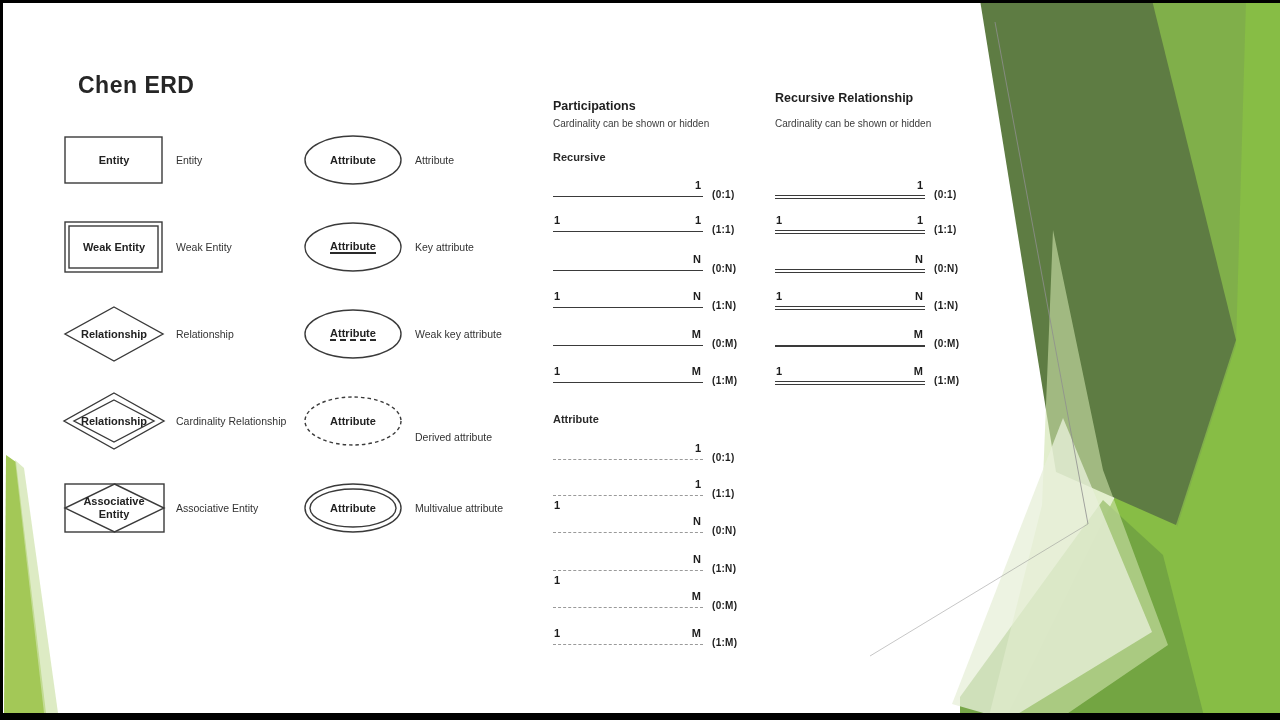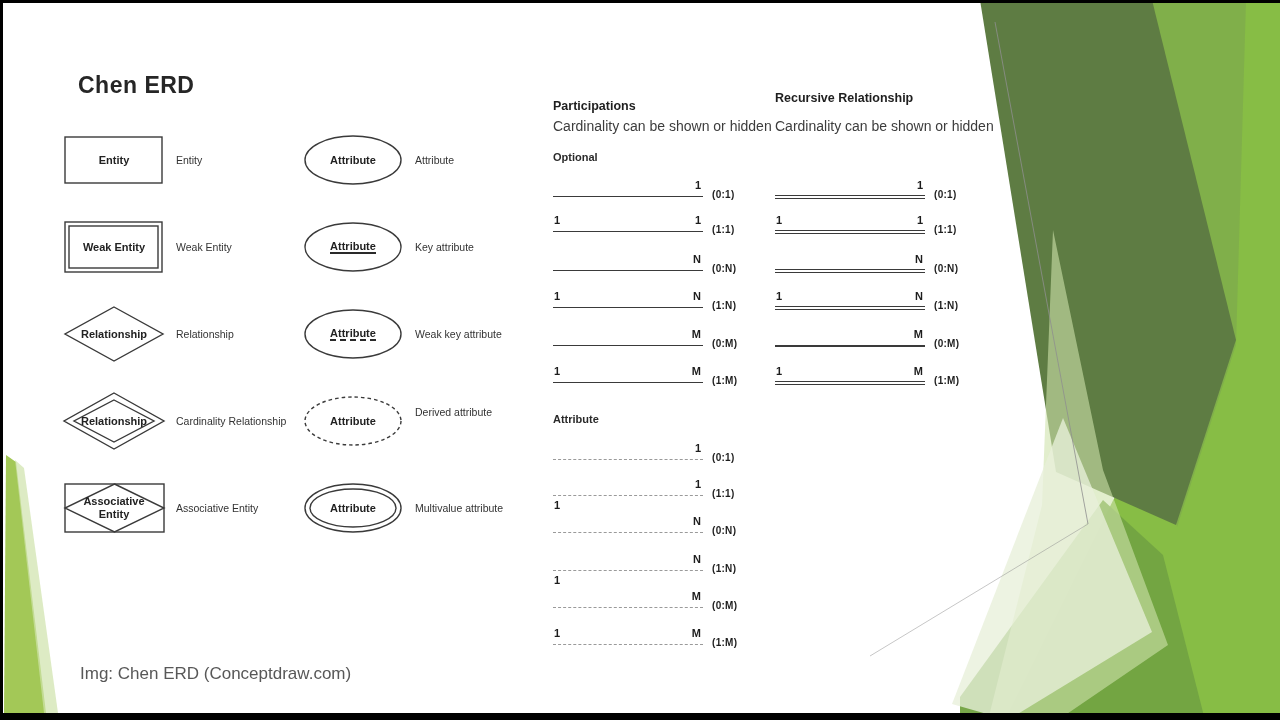--- a/index.html
+++ b/index.html
@@ -13,21 +13,21 @@
   .caption{position:absolute;left:80px;top:664px;font-size:17px;color:#585858;}
   .shape-cell{position:absolute;width:104px;height:58px;}
   .shape-cell svg{position:absolute;left:0;top:0;}
   .shape-text{position:absolute;left:0;top:0;width:100%;height:100%;display:flex;
               align-items:center;justify-content:center;text-align:center;}
   .shape-text .t{font-size:11px;font-weight:bold;color:#222;line-height:1.15;max-width:80px;}
   .t.ul-solid{border-bottom:2px solid #2a2a2a;}
   .t.ul-dashed{border-bottom:2px dashed #2a2a2a;}
   .shape-label{position:absolute;font-size:10.5px;color:#333;white-space:nowrap;}
   .col-heading{position:absolute;font-size:12.5px;font-weight:bold;color:#1e1e1e;white-space:nowrap;}
-  .col-sub{position:absolute;font-size:14px;color:#3c3c3c;white-space:nowrap;}
+  .col-sub{position:absolute;font-size:10px;color:#3c3c3c;white-space:nowrap;}
   .group-label{position:absolute;font-size:11px;font-weight:bold;color:#2a2a2a;}
   .row-line{position:absolute;}
   .line-solid{border-top:1.7px solid #3a3a3a;height:0;}
   .line-dashed{border-top:1.2px dashed #9a9a9a;height:0;}
   .line-double{height:2.6px;border-top:1.5px solid #3a3a3a;border-bottom:1.5px solid #3a3a3a;box-sizing:content-box;}
   .line-thick{border-top:2.6px solid #3a3a3a;height:0;}
   .cardinal{position:absolute;font-size:11px;font-weight:bold;color:#1d1d1d;}
   .cardinal.right{text-align:right;}
   .card-label{position:absolute;font-size:10px;font-weight:bold;color:#1d1d1d;white-space:nowrap;letter-spacing:.3px;}
 </style>
@@ -132,36 +132,36 @@
         </div>
         <div class="shape-label" style="left: 415px; top: 328px;">Weak key attribute</div>
         <div class="shape-cell" style="left: 301px; top: 392px;">
           <svg width="104" height="58">
             <ellipse cx="52" cy="29" rx="48" ry="24" stroke-dasharray="3.5,3" fill="none" stroke="#3a3a3a" stroke-width="1.4"></ellipse>
           </svg>
           <span class="shape-text">
             <span class="t">Attribute</span>
           </span>
         </div>
-        <div class="shape-label" style="left: 415px; top: 406px;">Derived attribute</div>
+        <div class="shape-label" style="left: 415px; top: 431px;">Derived attribute</div>
         <div class="shape-cell" style="left: 301px; top: 479px;">
           <svg width="104" height="58">
             <ellipse cx="52" cy="29" rx="48" ry="24" fill="none" stroke="#3a3a3a" stroke-width="1.4"></ellipse>
             <ellipse cx="52" cy="29" rx="43" ry="19" fill="none" stroke="#3a3a3a" stroke-width="1.4"></ellipse>
           </svg>
           <span class="shape-text">
             <span class="t">Attribute</span>
           </span>
         </div>
         <div class="shape-label" style="left: 415px; top: 502px;">Multivalue attribute</div>
       </div>
 
     <div class="col-heading" style="left:553px;top:99px">Participations</div>
     <div class="col-sub" style="left:553px;top:118px">Cardinality can be shown or hidden</div>
-    <div class="group-label" style="left:553px;top:151px">Optional</div>
+    <div class="group-label" style="left:553px;top:151px">Recursive</div>
     <div class="group-label" style="left:553px;top:413px">Attribute</div>
     <div id="mandatory-rows">
         <div>
           <div class="row-line line-solid" style="left: 553px; width: 150px; top: 196px;"></div>
           <div class="cardinal right" style="left: 639px; width: 62px; top: 179px;">1</div>
           <div class="card-label" style="left: 712px; top: 189px;">(0:1)</div>
         </div>
         <div>
           <div class="row-line line-solid" style="left: 553px; width: 150px; top: 231px;"></div>
           <div class="cardinal" style="left: 554px; top: 214px;">1</div>
@@ -258,19 +258,18 @@
           <div class="card-label" style="left: 934px; top: 338px;">(0:M)</div>
         </div>
         <div>
           <div class="row-line line-double" style="left: 775px; width: 150px; top: 380.5px;"></div>
           <div class="cardinal" style="left: 776px; top: 365px;">1</div>
           <div class="cardinal right" style="left: 861px; width: 62px; top: 365px;">M</div>
           <div class="card-label" style="left: 934px; top: 375px;">(1:M)</div>
         </div>
       </div>
 
-    <div class="caption">Img: Chen ERD (Conceptdraw.com)</div>
   </div>
 
   <div class="frame-bar" style="left:0;top:0;width:1280px;height:3px"></div>
   <div class="frame-bar" style="left:0;top:713px;width:1280px;height:7px"></div>
   <div class="frame-bar" style="left:0;top:0;width:3px;height:720px"></div>
 </div>
 
 </body></html>

